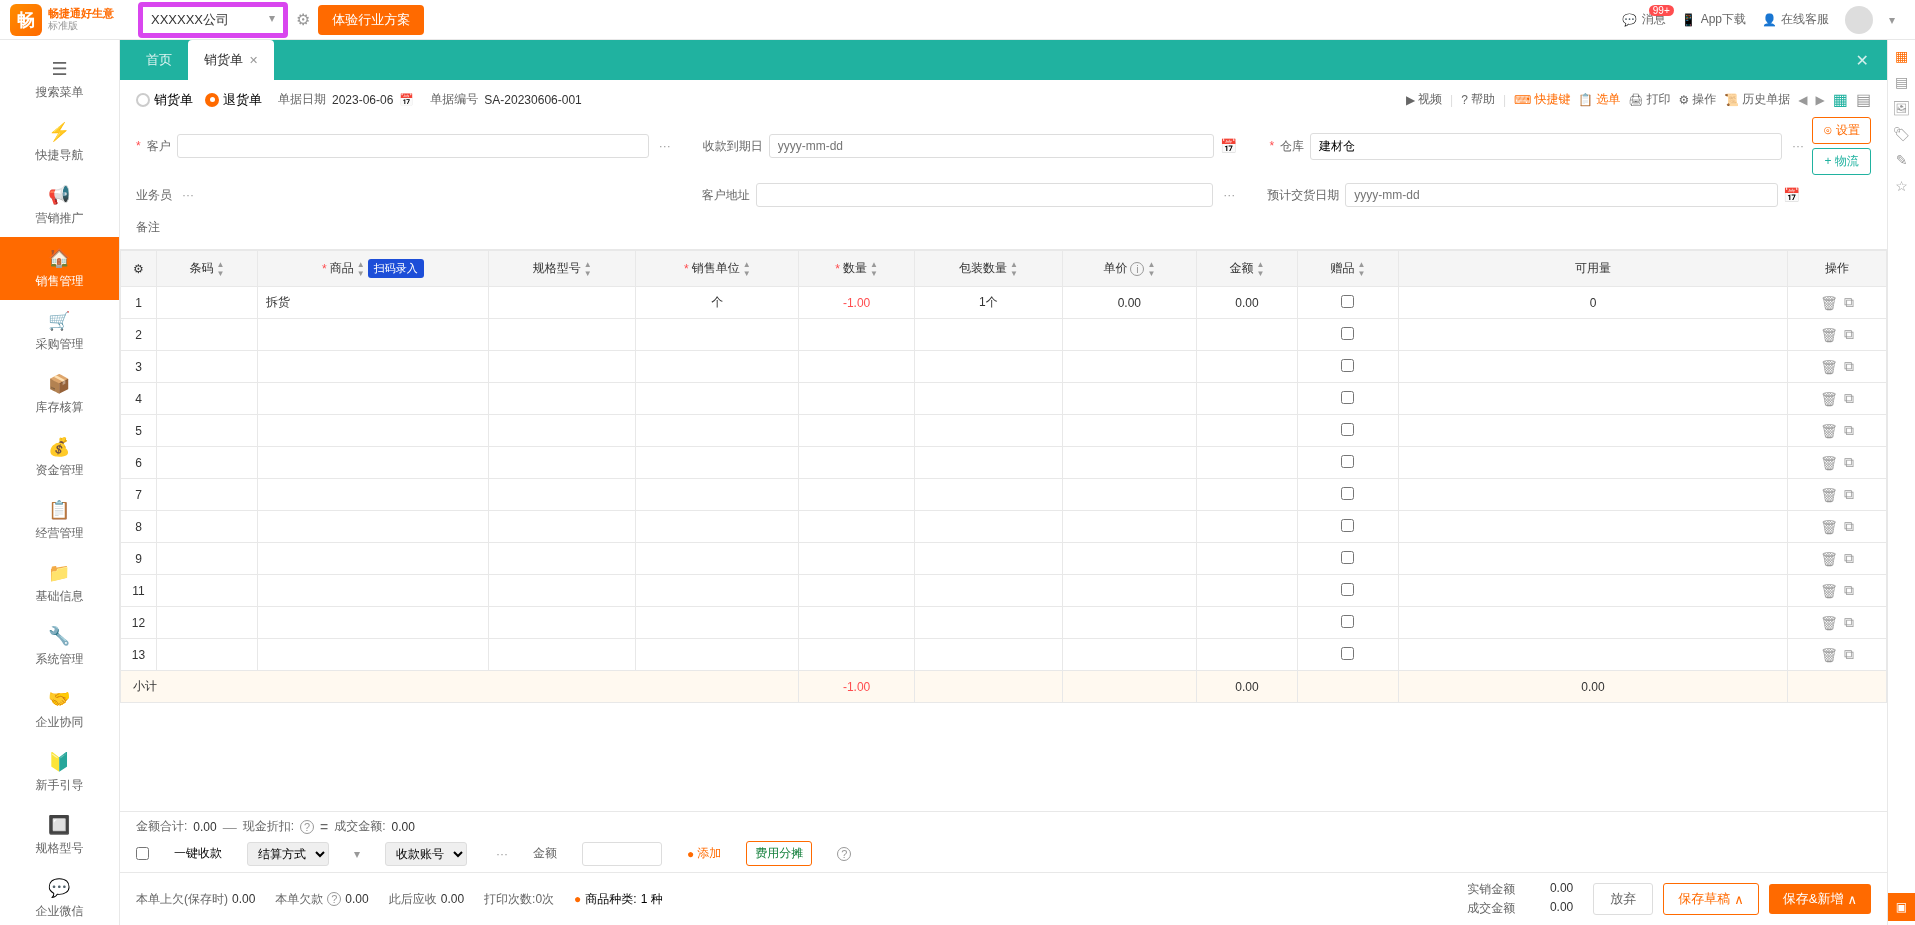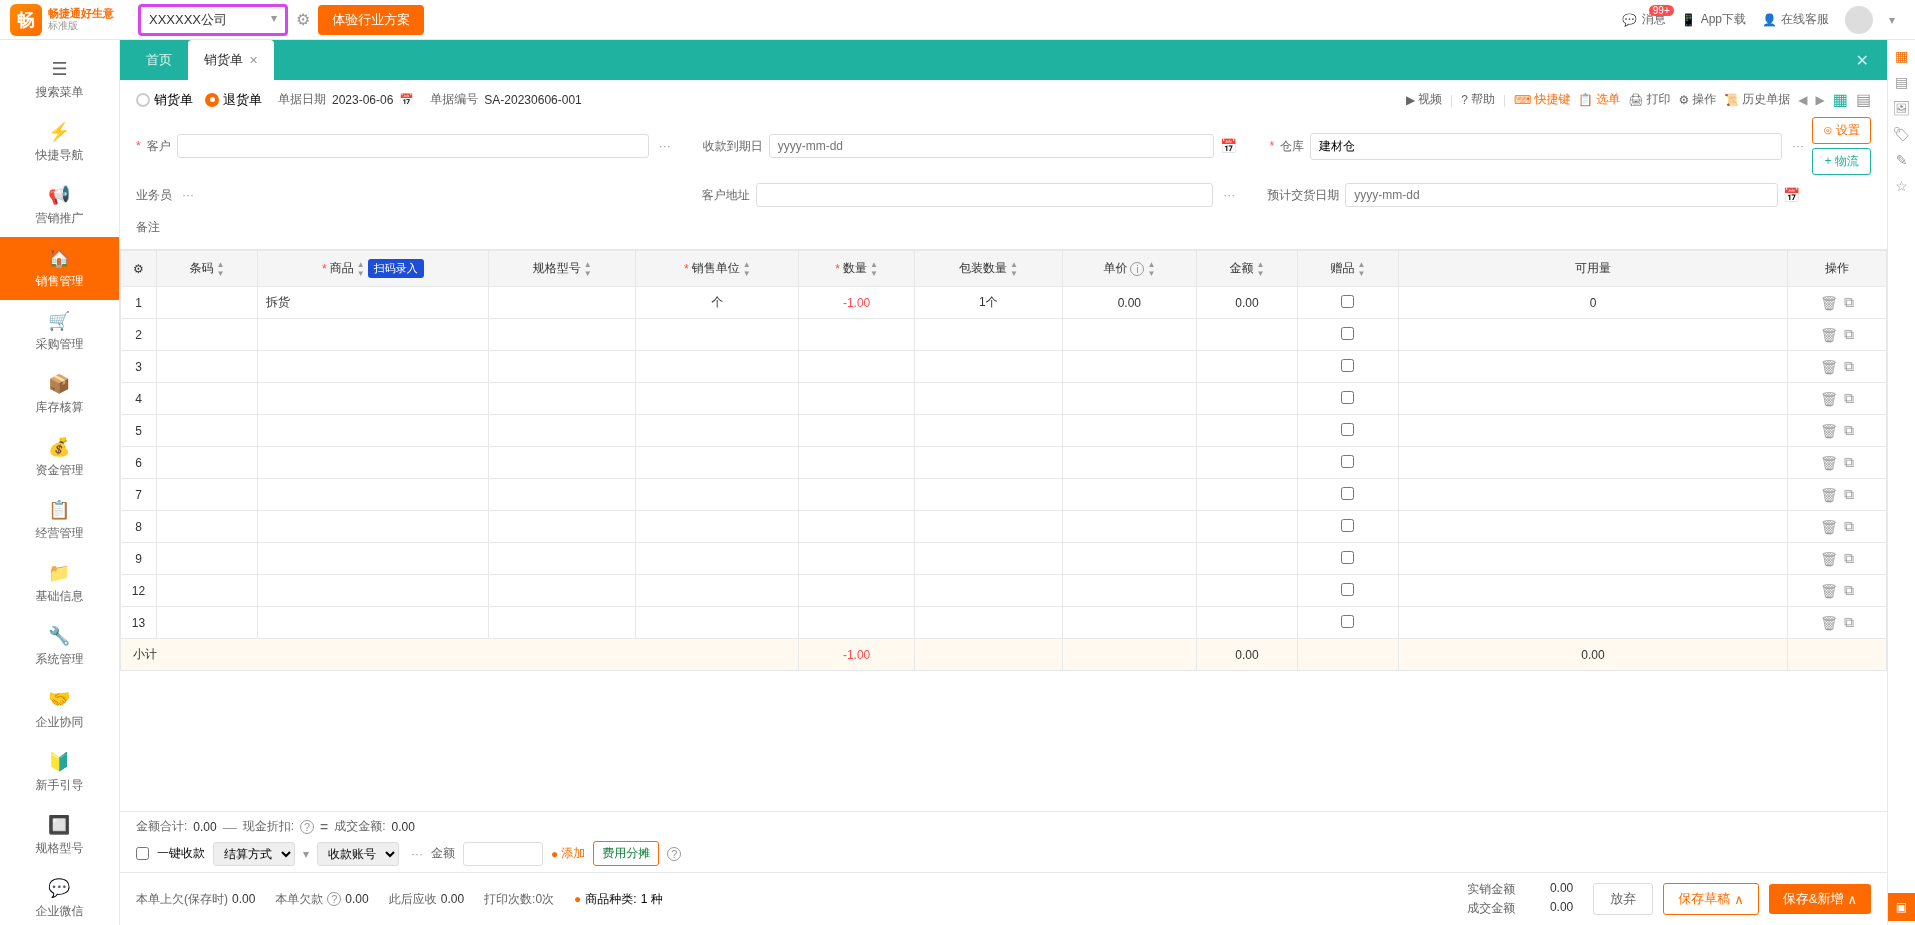--- a/index.html
+++ b/index.html
@@ -3,21 +3,21 @@
   <meta charset="utf-8">
   <style>
     * { box-sizing: border-box; margin: 0; padding: 0; }
     body { font-family: 'Microsoft YaHei', Arial, sans-serif; font-size: 12px; background: #f5f5f5; overflow: hidden; width: 1915px; height: 925px; }
 
     
     .top-bar { height: 40px; background: #fff; display: flex; align-items: center; padding: 0 10px; border-bottom: 1px solid #e8e8e8; gap: 8px; }
     .top-bar-logo { display: flex; align-items: center; gap: 6px; width: 120px; }
     .logo-icon { width: 32px; height: 32px; background: linear-gradient(135deg, #ff8c00, #ff6a00); border-radius: 6px; display: flex; align-items: center; justify-content: center; }
     .logo-text { font-size: 11px; color: #ff6a00; font-weight: bold; line-height: 1.2; }
-    .company-selector { display: flex; gap: 4px; border: 3px solid #d946ef; border-radius: 4px; padding: 4px 8px; cursor: pointer; min-width: 150px; }
+    .company-selector { display: flex; gap: 4px; border: 5px solid #d946ef; border-radius: 4px; padding: 4px 8px; cursor: pointer; min-width: 150px; }
     .company-name { font-size: 13px; color: #333; flex: 1; }
     .trial-btn { background: #ff6a00; color: #fff; border: none; border-radius: 4px; padding: 6px 14px; font-size: 13px; cursor: pointer; }
     .top-bar-right { margin-left: auto; display: flex; align-items: center; gap: 16px; }
     .msg-btn { position: relative; display: flex; align-items: center; gap: 4px; color: #666; cursor: pointer; font-size: 12px; }
     .badge { background: #ff4d4f; color: #fff; border-radius: 8px; font-size: 10px; padding: 0 4px; position: absolute; top: -6px; right: -8px; }
     .top-right-item { display: flex; align-items: center; gap: 4px; color: #666; cursor: pointer; font-size: 12px; }
     .avatar { width: 28px; height: 28px; background: #ddd; border-radius: 50%; }
 
     
     .main-layout { display: flex; height: 885px; }
@@ -66,21 +66,21 @@
 
     
     .bottom-bar { background: #fff; border-top: 1px solid #e8e8e8; padding: 6px 16px; }
     .bottom-row1 { display: flex; align-items: center; gap: 6px; margin-bottom: 6px; }
     .total-field { display: flex; align-items: center; gap: 6px; font-size: 12px; }
     .total-label { color: #666; }
     .total-value { color: #333; font-weight: 500; }
     .minus-btn { color: #999; font-size: 14px; cursor: pointer; }
     .equals-sign { color: #666; font-size: 14px; }
 
-    .bottom-row2 { display: flex; align-items: center; gap: 8px; }
+    .bottom-row2 { display: flex; align-items: center; gap: 25px; }
     .checkbox-small { width: 13px; height: 13px; border: 1px solid #ccc; cursor: pointer; }
     .select-input { border: 1px solid #ddd; border-radius: 3px; padding: 3px 6px; font-size: 12px; min-width: 80px; }
     .add-btn { display: flex; align-items: center; gap: 3px; color: #ff6a00; cursor: pointer; font-size: 12px; }
     .expense-btn { background: #fff; border: 1px solid #ff6a00; color: #15803d; border-radius: 3px; padding: 3px 8px; font-size: 12px; cursor: pointer; }
 
     
     .footer-bar { background: #fff; border-top: 1px solid #e8e8e8; padding: 8px 16px; display: flex; align-items: center; gap: 20px; }
     .footer-stat { display: flex; align-items: center; gap: 4px; font-size: 12px; color: #666; }
     .footer-stat-val { color: #333; }
     .footer-actions { margin-left: auto; display: flex; align-items: center; gap: 10px; }
@@ -619,20 +619,41 @@
       </td>
       <td></td>
       <td>
         <div class="action-icons">
           <span style="color:#999; cursor:pointer; font-size:14px;">🗑</span>
           <span style="color:#999; cursor:pointer; font-size:14px;">⧉</span>
         </div>
       </td>
     </tr>
             <tr>
+      <td>11</td>
+      <td></td>
+      <td style="text-align:left;"></td>
+      <td></td>
+      <td></td>
+      <td style="color:#333"></td>
+      <td></td>
+      <td></td>
+      <td></td>
+      <td>
+        <input type="checkbox" style="width: 13px; height: 13px;">
+      </td>
+      <td></td>
+      <td>
+        <div class="action-icons">
+          <span style="color:#999; cursor:pointer; font-size:14px;">🗑</span>
+          <span style="color:#999; cursor:pointer; font-size:14px;">⧉</span>
+        </div>
+      </td>
+    </tr>
+            <tr>
       <td>12</td>
       <td></td>
       <td style="text-align:left;"></td>
       <td></td>
       <td></td>
       <td style="color:#333"></td>
       <td></td>
       <td></td>
       <td></td>
       <td>

